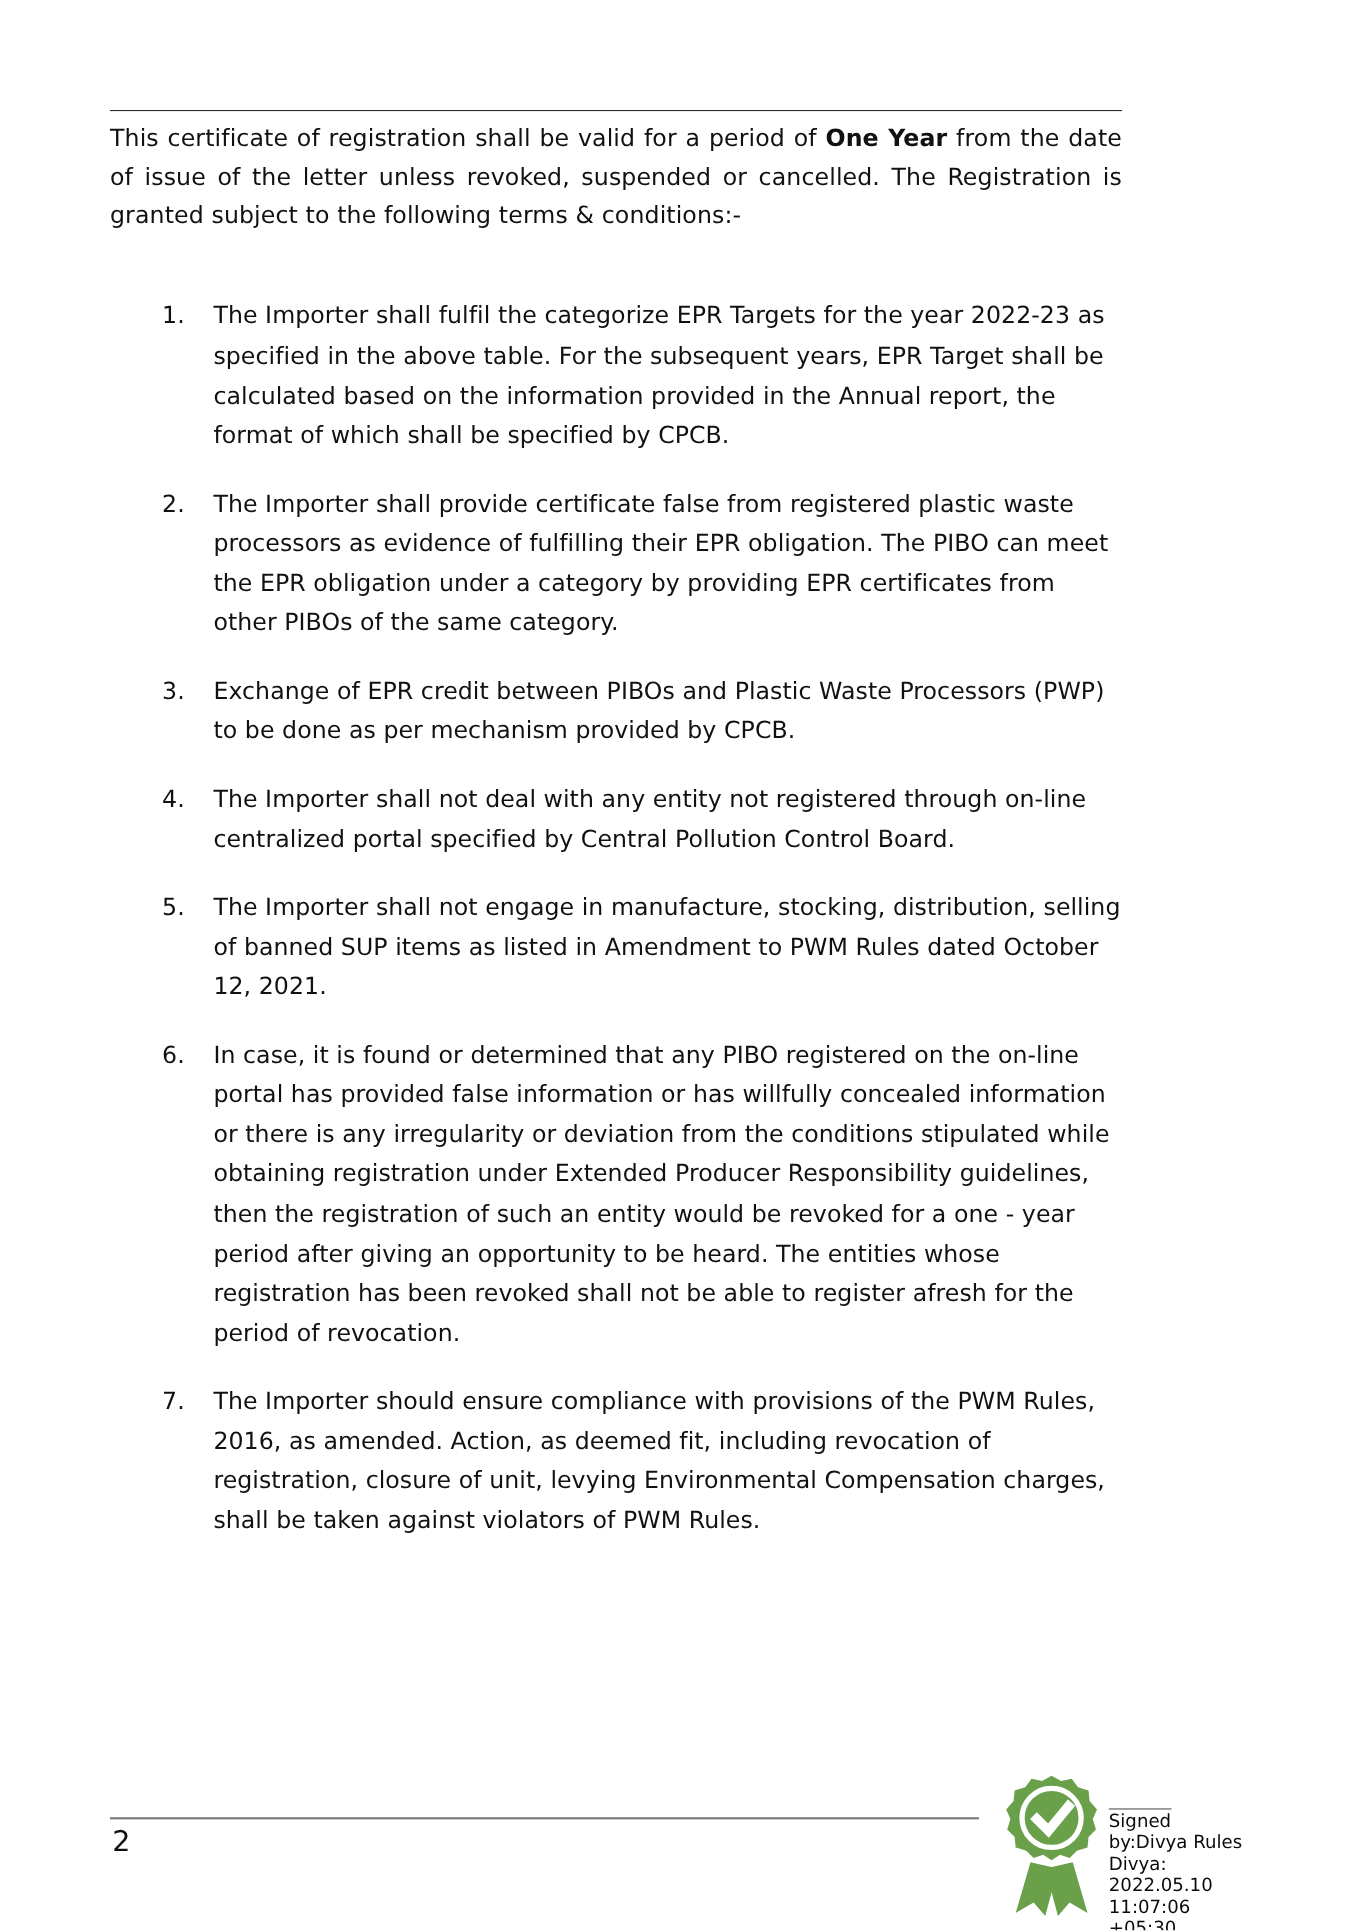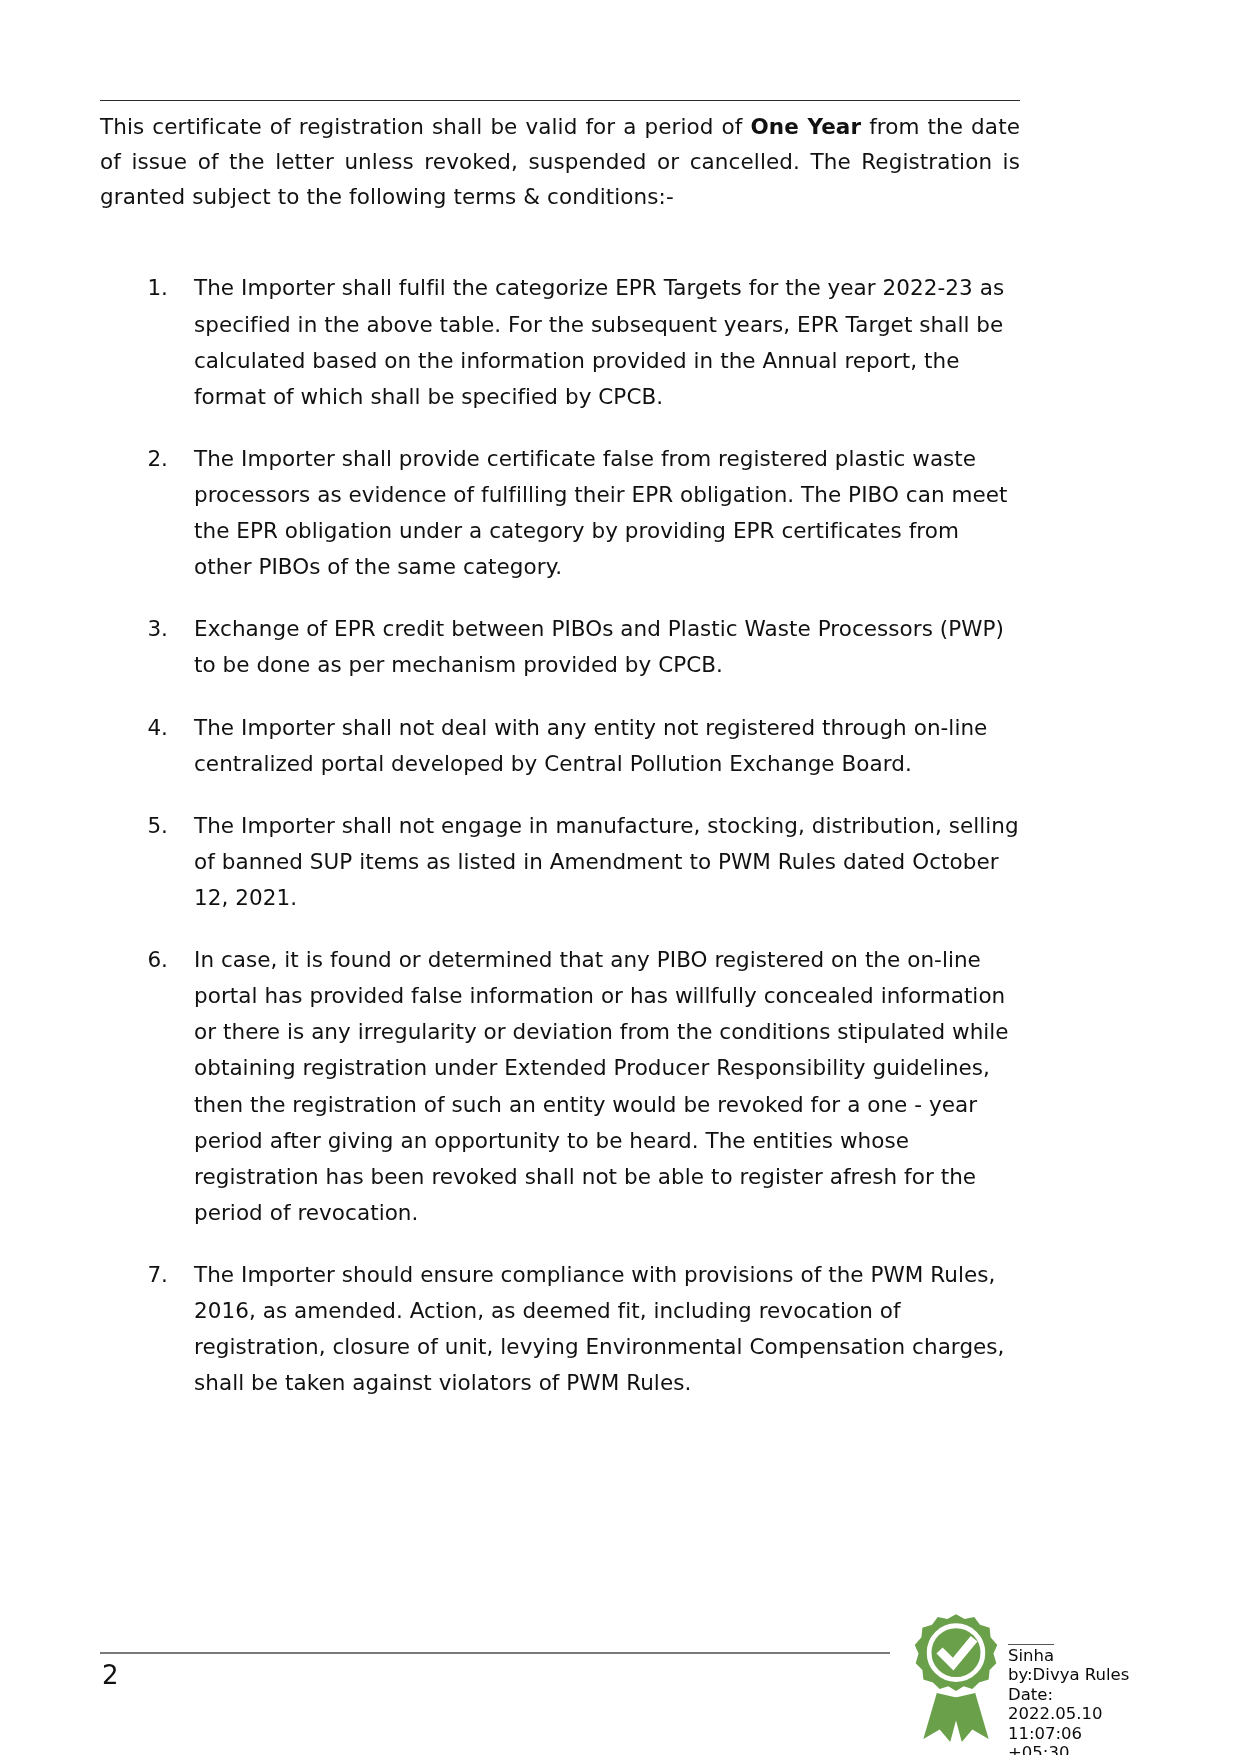--- a/index.html
+++ b/index.html
@@ -140,21 +140,21 @@
       <li>
         <span class="num">2.</span>
         <span class="body">The Importer shall provide certificate false from registered plastic waste processors as evidence of fulfilling their EPR obligation. The PIBO can meet the EPR obligation under a category by providing EPR certificates from other PIBOs of the same category.</span>
       </li>
       <li>
         <span class="num">3.</span>
         <span class="body">Exchange of EPR credit between PIBOs and Plastic Waste Processors (PWP) to be done as per mechanism provided by CPCB.</span>
       </li>
       <li>
         <span class="num">4.</span>
-        <span class="body">The Importer shall not deal with any entity not registered through on-line centralized portal developed by Central Pollution Exchange Board.</span>
+        <span class="body">The Importer shall not deal with any entity not registered through on-line centralized portal specified by Central Pollution Control Board.</span>
       </li>
       <li>
         <span class="num">5.</span>
         <span class="body">The Importer shall not engage in manufacture, stocking, distribution, selling of banned SUP items as listed in Amendment to PWM Rules dated October 12, 2021.</span>
       </li>
       <li>
         <span class="num">6.</span>
         <span class="body">In case, it is found or determined that any PIBO registered on the on-line portal has provided false information or has willfully concealed information or there is any irregularity or deviation from the conditions stipulated while obtaining registration under Extended Producer Responsibility guidelines, then the registration of such an entity would be revoked for a one - year period after giving an opportunity to be heard. The entities whose registration has been revoked shall not be able to register afresh for the period of revocation.</span>
       </li>
       <li>
@@ -175,22 +175,22 @@
         <polygon points="30,86 16,134 33,124 44,137 56,92" fill="#6aa04a"></polygon>
         <polygon points="70,86 84,134 67,124 56,137 44,92" fill="#6aa04a"></polygon>
         <path d="M50 4
                  L59 9 L69 7 L75 15 L85 18 L86 28 L93 36 L89 45 L92 55 L85 62 L84 72 L74 75 L67 82 L58 79 L50 84
                  L42 79 L33 82 L26 75 L16 72 L15 62 L8 55 L11 45 L7 36 L14 28 L15 18 L25 15 L31 7 L41 9 Z" fill="#6aa04a"></path>
         <circle cx="50" cy="44" r="28" fill="none" stroke="#ffffff" stroke-width="5"></circle>
         <path d="M36 45 L47 56 L66 33" fill="none" stroke="#ffffff" stroke-width="9" stroke-linecap="square" stroke-linejoin="miter"></path>
       </svg>
     </div>
     <div class="sig-text">
-      <div><span class="line1">Sinha</span></div>
+      <div><span class="line1">Signed</span></div>
       <div>by:Divya Rules</div>
-      <div>Date:</div>
+      <div>Divya:</div>
       <div>2022.05.10</div>
       <div>11:07:06</div>
       <div>+05:30</div>
     </div>
   </div>
 
 </div>
 
 </body></html>

